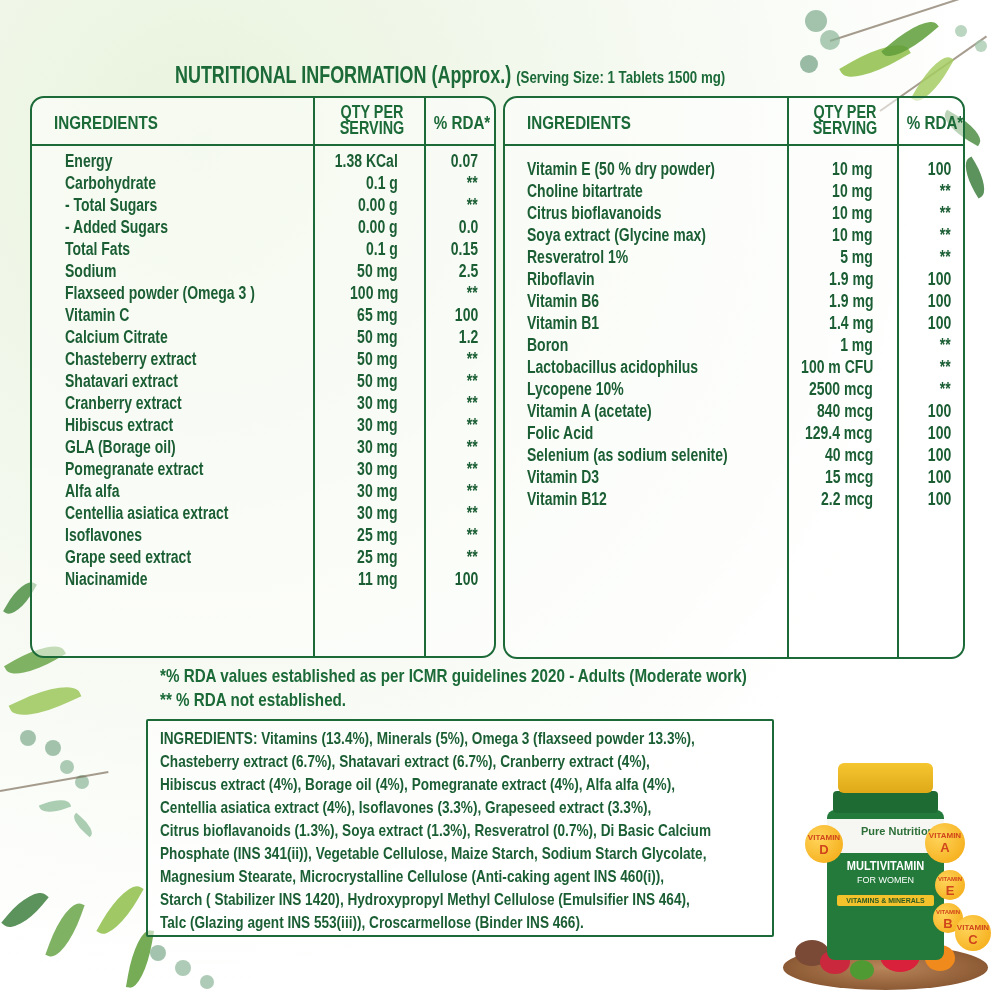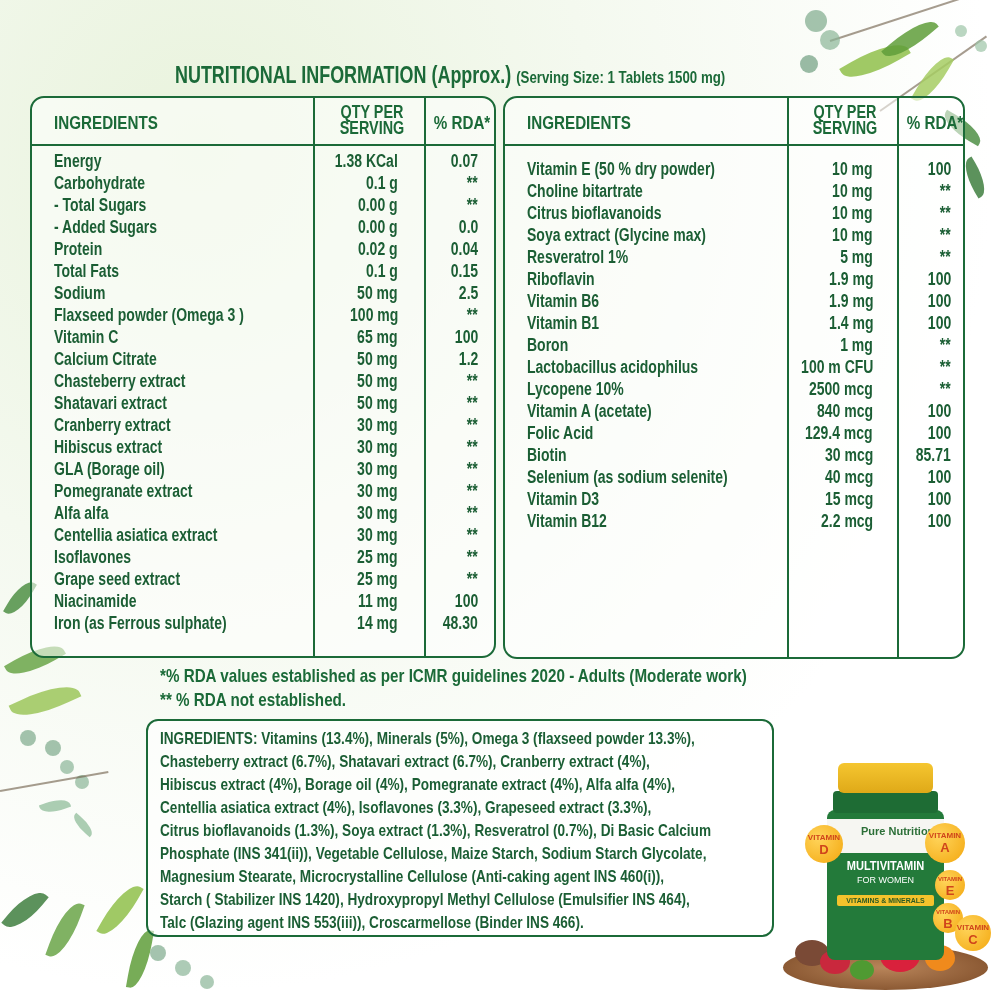--- a/index.html
+++ b/index.html
@@ -51,21 +51,21 @@
   .c-qty { transform: scaleX(0.8); transform-origin: right center; text-align: right; }
   .c-rda { transform: scaleX(0.8); transform-origin: right center; text-align: right; }
 
   .footnote {
     position: absolute; left: 160px; font-weight: bold; font-size: 19px; color: #1b6a38;
     transform: scaleX(0.8); transform-origin: left center; white-space: nowrap;
   }
 
   .ing-box {
     position: absolute; left: 146px; top: 719px; width: 628px; height: 218px;
-    border: 2px solid #1b6a38; border-radius: 12px; background: rgba(255,255,255,0.55);
+    border: 2px solid #1b6a38; border-radius: 2px; background: rgba(255,255,255,0.55);
   }
   .ing-line {
     position: absolute; left: 12px; font-weight: bold; font-size: 17px; color: #1b5e34;
     transform: scaleX(0.8); transform-origin: left center; white-space: nowrap; line-height: 22px;
   }
 
   
   .product { position: absolute; left: 775px; top: 755px; width: 225px; height: 245px; }
   .plate { position: absolute; left: 8px; top: 190px; width: 205px; height: 45px; border-radius: 50%;
     background: radial-gradient(ellipse at center, #b9855a 0%, #8c5a34 70%, #6e4324 100%); }
@@ -130,21 +130,21 @@
   <div class="th-row">
     <div class="th ing" style="left:22px;top:15px;">INGREDIENTS</div>
     <div class="th qty" style="left:285px;top:6px;width:110px;">
       <div>QTY PER</div>
       <div>SERVING</div>
     </div>
     <div class="th rda" style="left:390px;top:15px;width:80px;text-align:center;">% RDA*</div>
   </div>
   <div class="vline" style="left:281px;"></div>
   <div class="vline" style="left:392px;"></div>
-  <div class="rows" id="rows-left" style="top:52px;">
+  <div class="rows" id="rows-left" style="top:52px;padding-left:11px;">
       <div class="row">
         <div class="cell c-name" style="left:22px;">Energy</div>
         <div class="cell c-qty" style="right:96px;">1.38 KCal</div>
         <div class="cell c-rda" style="right:16px;">0.07</div>
       </div>
       <div class="row">
         <div class="cell c-name" style="left:22px;">Carbohydrate</div>
         <div class="cell c-qty" style="right:96px;">0.1 g</div>
         <div class="cell c-rda" style="right:16px;">**</div>
       </div>
@@ -152,25 +152,20 @@
         <div class="cell c-name" style="left:22px;">- Total Sugars</div>
         <div class="cell c-qty" style="right:96px;">0.00 g</div>
         <div class="cell c-rda" style="right:16px;">**</div>
       </div>
       <div class="row">
         <div class="cell c-name" style="left:22px;">- Added Sugars</div>
         <div class="cell c-qty" style="right:96px;">0.00 g</div>
         <div class="cell c-rda" style="right:16px;">0.0</div>
       </div>
       <div class="row">
-        <div class="cell c-name" style="left:22px;">Protein</div>
-        <div class="cell c-qty" style="right:96px;">0.02 g</div>
-        <div class="cell c-rda" style="right:16px;">0.04</div>
-      </div>
-      <div class="row">
         <div class="cell c-name" style="left:22px;">Total Fats</div>
         <div class="cell c-qty" style="right:96px;">0.1 g</div>
         <div class="cell c-rda" style="right:16px;">0.15</div>
       </div>
       <div class="row">
         <div class="cell c-name" style="left:22px;">Sodium</div>
         <div class="cell c-qty" style="right:96px;">50 mg</div>
         <div class="cell c-rda" style="right:16px;">2.5</div>
       </div>
       <div class="row">
@@ -235,25 +230,20 @@
       </div>
       <div class="row">
         <div class="cell c-name" style="left:22px;">Grape seed extract</div>
         <div class="cell c-qty" style="right:96px;">25 mg</div>
         <div class="cell c-rda" style="right:16px;">**</div>
       </div>
       <div class="row">
         <div class="cell c-name" style="left:22px;">Niacinamide</div>
         <div class="cell c-qty" style="right:96px;">11 mg</div>
         <div class="cell c-rda" style="right:16px;">100</div>
-      </div>
-      <div class="row">
-        <div class="cell c-name" style="left:22px;">Iron (as Ferrous sulphate)</div>
-        <div class="cell c-qty" style="right:96px;">14 mg</div>
-        <div class="cell c-rda" style="right:16px;">48.30</div>
       </div>
     </div>
 </div>
 
 <div class="table-box tbl-right">
   <div class="th-row">
     <div class="th ing" style="left:22px;top:15px;">INGREDIENTS</div>
     <div class="th qty" style="left:285px;top:6px;width:110px;">
       <div>QTY PER</div>
       <div>SERVING</div>
@@ -320,25 +310,20 @@
       </div>
       <div class="row">
         <div class="cell c-name" style="left:22px;">Vitamin A (acetate)</div>
         <div class="cell c-qty" style="right:90px;">840 mcg</div>
         <div class="cell c-rda" style="right:12px;">100</div>
       </div>
       <div class="row">
         <div class="cell c-name" style="left:22px;">Folic Acid</div>
         <div class="cell c-qty" style="right:90px;">129.4 mcg</div>
         <div class="cell c-rda" style="right:12px;">100</div>
-      </div>
-      <div class="row">
-        <div class="cell c-name" style="left:22px;">Biotin</div>
-        <div class="cell c-qty" style="right:90px;">30 mcg</div>
-        <div class="cell c-rda" style="right:12px;">85.71</div>
       </div>
       <div class="row">
         <div class="cell c-name" style="left:22px;">Selenium (as sodium selenite)</div>
         <div class="cell c-qty" style="right:90px;">40 mcg</div>
         <div class="cell c-rda" style="right:12px;">100</div>
       </div>
       <div class="row">
         <div class="cell c-name" style="left:22px;">Vitamin D3</div>
         <div class="cell c-qty" style="right:90px;">15 mcg</div>
         <div class="cell c-rda" style="right:12px;">100</div>

